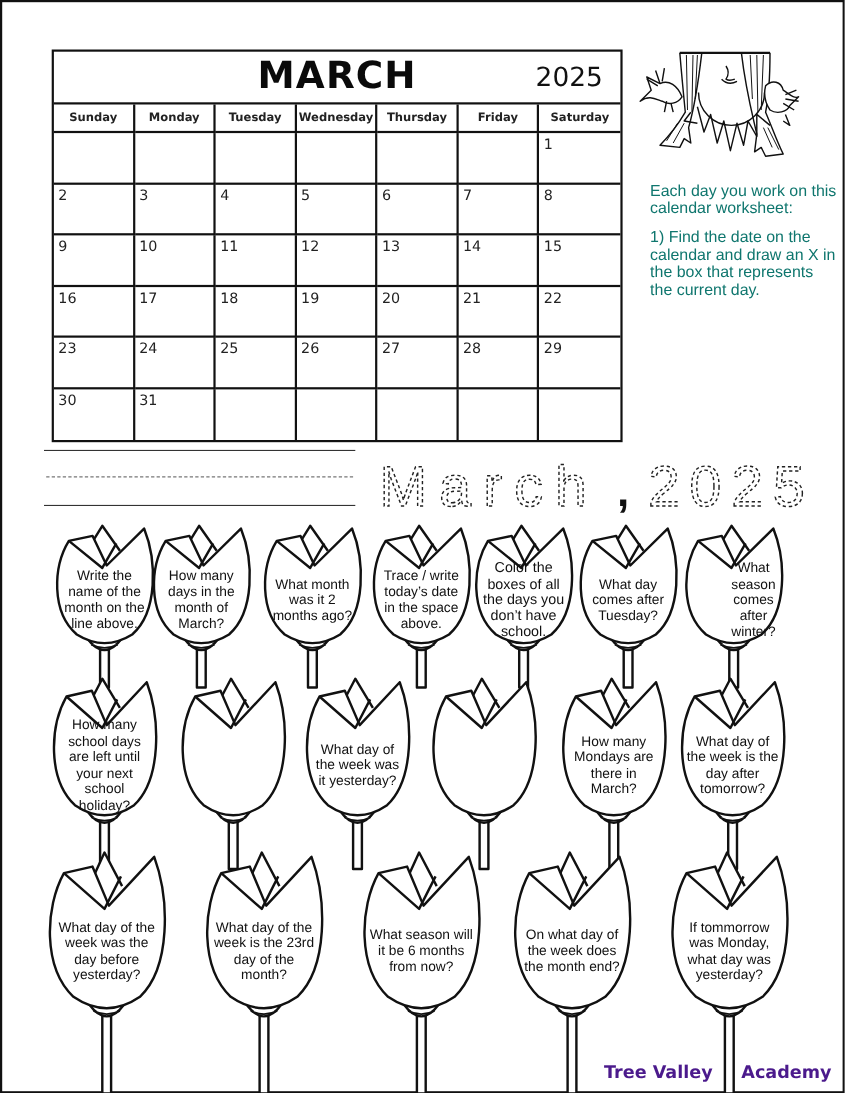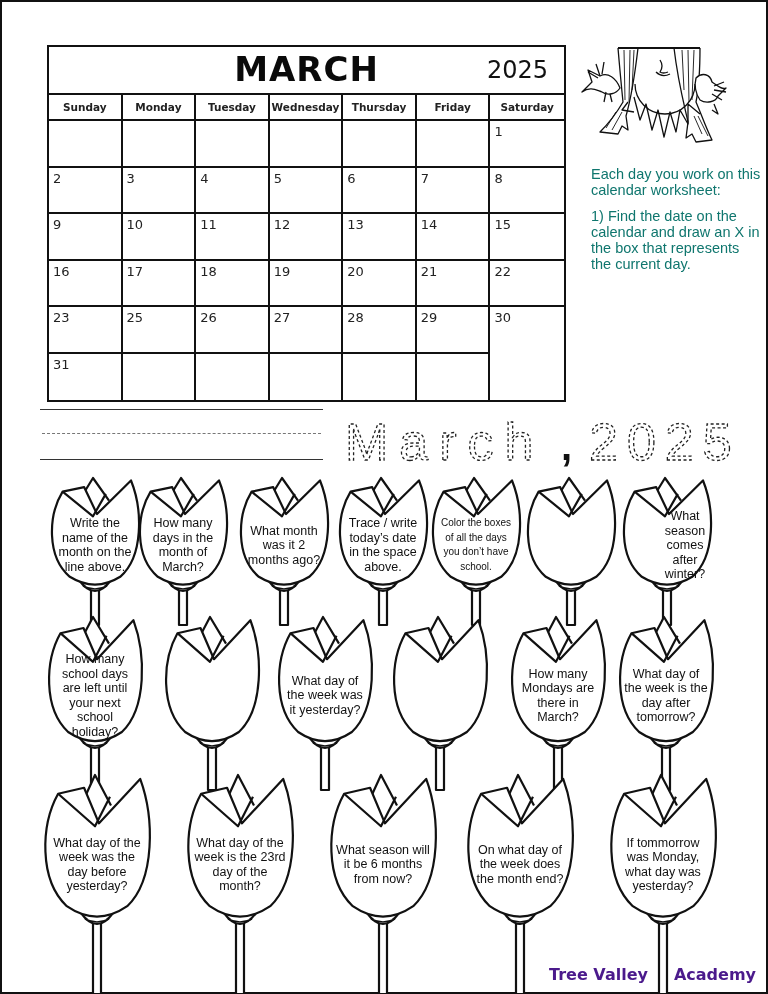--- a/index.html
+++ b/index.html
@@ -86,20 +86,21 @@
 
     <div class="cal-cell">16</div>
     <div class="cal-cell">17</div>
     <div class="cal-cell">18</div>
     <div class="cal-cell">19</div>
     <div class="cal-cell">20</div>
     <div class="cal-cell">21</div>
     <div class="cal-cell">22</div>
 
     <div class="cal-cell">23</div>
+    <div class="cal-cell">24</div>
     <div class="cal-cell">25</div>
     <div class="cal-cell">26</div>
     <div class="cal-cell">27</div>
     <div class="cal-cell">28</div>
     <div class="cal-cell">29</div>
 
     <div class="cal-cell last-row">30</div>
     <div class="cal-cell last-row">31</div>
     <div class="cal-cell last-row"></div>
     <div class="cal-cell last-row"></div>
@@ -270,21 +271,21 @@
                      C-1.8 39.199999999999996, -3.6 80.64, 19.8 100.8
                      Q45 116.48 70.2 100.8
                      C93.60000000000001 80.64, 92.7 33.6, 81 4.48
                      L47 38.080000000000005
                      L34.2 11.200000000000001
                      Z"></path>
 
             <path d="M12.600000000000001 15.680000000000001 L43 40.32 L55.8 17.92" fill="none"></path>
           </g>
         </svg>
-      <div class="tulip-text" style="left: 5.4px; width: 79.2px; top: 40.32px; height: 58.24px; font-size: 10px;">Color the boxes of all the days you don’t have school.</div>
+      <div class="tulip-text" style="left: 5.4px; width: 79.2px; top: 40.32px; height: 58.24px; font-size: 13px;">Color the boxes of all the days you don’t have school.</div>
     </div>
     <div class="tulip" style="left: 526px; top: 476px; width: 90px; height: 149px;">
         <svg width="90" height="149" viewBox="0 0 90 149">
           <g fill="#fff" stroke="#111" stroke-width="2.2" stroke-linejoin="round">
 
             <rect x="41" y="108" width="8" height="41" fill="#fff"></rect>
 
             <path d="M29 104 Q45 126 61 104"></path>
             <path d="M33 110 Q45 116 57 110" stroke-width="1.6"></path>
 
@@ -294,20 +295,21 @@
                      C-1.8 39.199999999999996, -3.6 80.64, 19.8 100.8
                      Q45 116.48 70.2 100.8
                      C93.60000000000001 80.64, 92.7 33.6, 81 4.48
                      L47 38.080000000000005
                      L34.2 11.200000000000001
                      Z"></path>
 
             <path d="M12.600000000000001 15.680000000000001 L43 40.32 L55.8 17.92" fill="none"></path>
           </g>
         </svg>
+      <div class="tulip-text" style="left: 5.4px; width: 79.2px; top: 40.32px; height: 58.24px; font-size: 12.5px;">What day comes after Tuesday?</div>
     </div>
     <div class="tulip" style="left: 622px; top: 476px; width: 90px; height: 149px;">
         <svg width="90" height="149" viewBox="0 0 90 149">
           <g fill="#fff" stroke="#111" stroke-width="2.2" stroke-linejoin="round">
 
             <rect x="41" y="108" width="8" height="41" fill="#fff"></rect>
 
             <path d="M29 104 Q45 126 61 104"></path>
             <path d="M33 110 Q45 116 57 110" stroke-width="1.6"></path>
 

